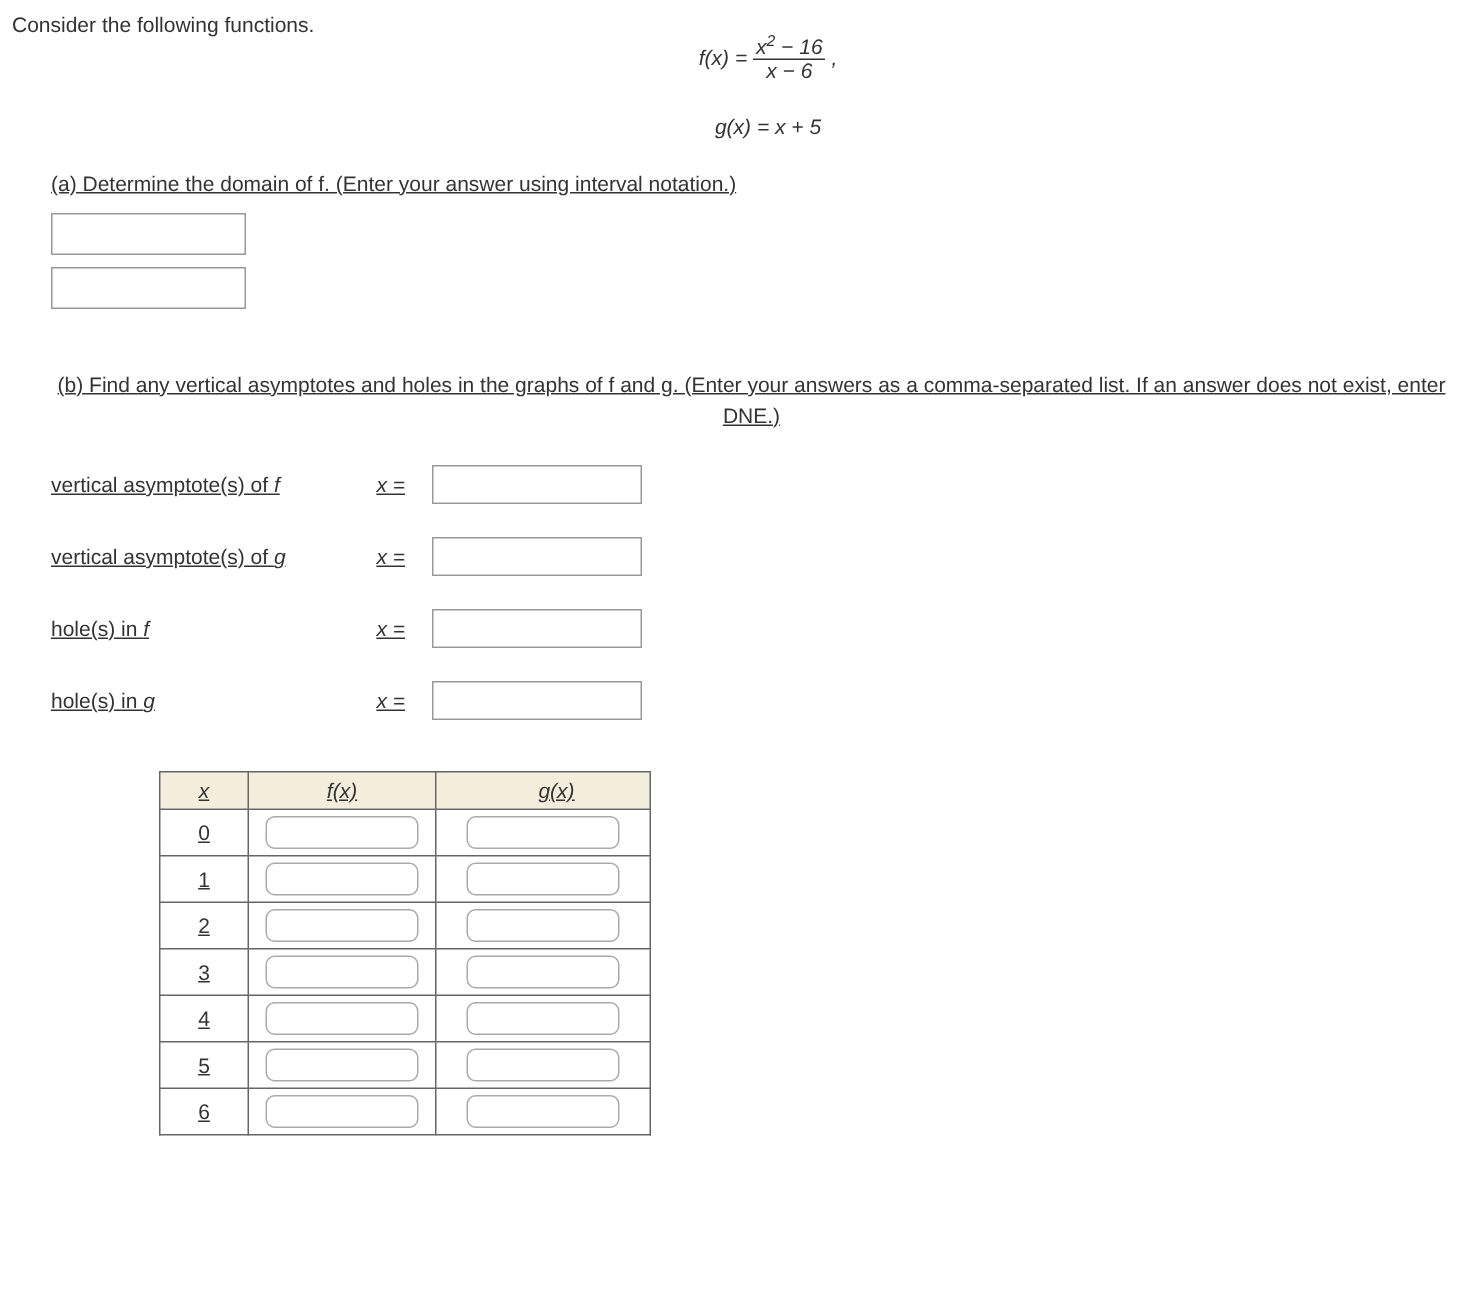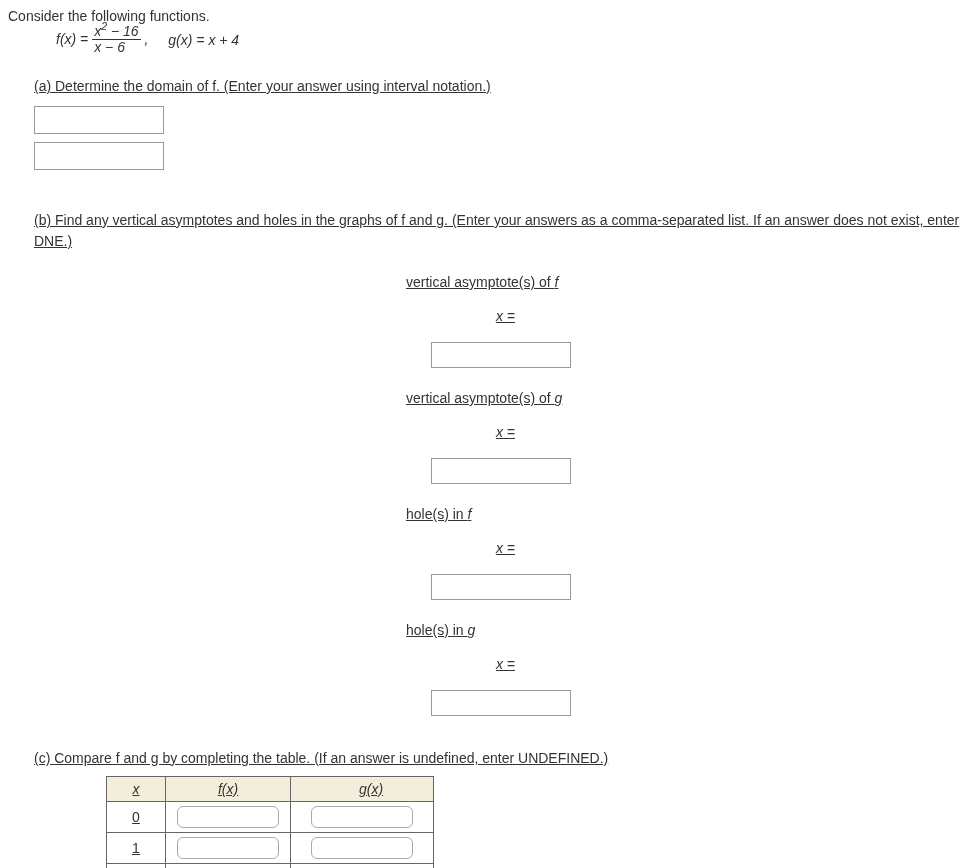--- a/index.html
+++ b/index.html
@@ -16,24 +16,26 @@
     text-decoration: underline;
   }
   .intro {
   }
   .eq-block {
     margin-left: 48px;
     display: flex;
     align-items: center;
     font-style: italic;
     gap: 20px;
+    flex-direction: column;
   }
   .frac {
     display: inline-block;
     vertical-align: middle;
+    text-align: center;
     font-style: italic;
     line-height: 1.1;
   }
   .frac .num {
     display: block;
     border-bottom: 1px solid #333;
     padding: 0 2px;
   }
   .frac .den {
     display: block;
@@ -53,21 +55,20 @@
   }
   .textinput.short {
     width: 130px;
     height: 24px;
   }
   .row-field {
     display: flex;
     align-items: center;
     gap: 18px;
     margin-top: 22px;
-    flex-direction: column;
   }
   .row-field .lbl {
     width: 190px;
   }
   .xeq {
     font-style: italic;
     width: 28px;
     text-align: right;
   }
   .tbl-wrap {
@@ -110,40 +111,40 @@
   <span>
     <span>f(x) = </span>
     <span class="frac">
       <span class="num">
         <span>x</span><sup>2</sup><span> − 16</span>
       </span>
       <span class="den">x − 6</span>
     </span>
     <span>,</span>
   </span>
-  <span>g(x) = x + 4</span>
+  <span>g(x) = x + 5</span>
 </div>
 
 <div class="section">
 
   <div class="part">
     <div>
       <span>(a) Determine the domain of f. (Enter your answer using interval notation.)</span>
     </div>
     <div style="margin-top:12px;">
       <input type="text" class="textinput" style="">
     </div>
 
     <div style="margin-top:8px;">
       <input type="text" class="textinput" style="">
     </div>
   </div>
 
   <div class="part" style="margin-top:40px;">
-    <div style="line-height:1.5;">(b) Find any vertical asymptotes and holes in the graphs of f and g. (Enter your answers as a comma-separated list. If an answer does not exist, enter DNE.)</div>
+    <div style="line-height:1.5;text-align:center;">(b) Find any vertical asymptotes and holes in the graphs of f and g. (Enter your answers as a comma-separated list. If an answer does not exist, enter DNE.)</div>
 
     <div class="row-field">
       <span class="lbl">
         <span>vertical asymptote(s) of </span><span class="italic">f</span>
       </span>
       <span class="xeq">x =</span>
       <input type="text" class="textinput short" style="">
     </div>
 
     <div class="row-field">
@@ -165,21 +166,20 @@
     <div class="row-field">
       <span class="lbl">
         <span>hole(s) in </span><span class="italic">g</span>
       </span>
       <span class="xeq">x =</span>
       <input type="text" class="textinput short" style="">
     </div>
   </div>
 
   <div class="part" style="margin-top:34px;">
-    <div>(c) Compare f and g by completing the table. (If an answer is undefined, enter UNDEFINED.)</div>
     <div class="tbl-wrap">
       <table class="cmp">
         <thead>
           <tr>
             <th class="x">x</th>
             <th class="fx">f(x)</th>
             <th class="gx">g(x)</th>
           </tr>
         </thead>
         <tbody id="cmp-body">

